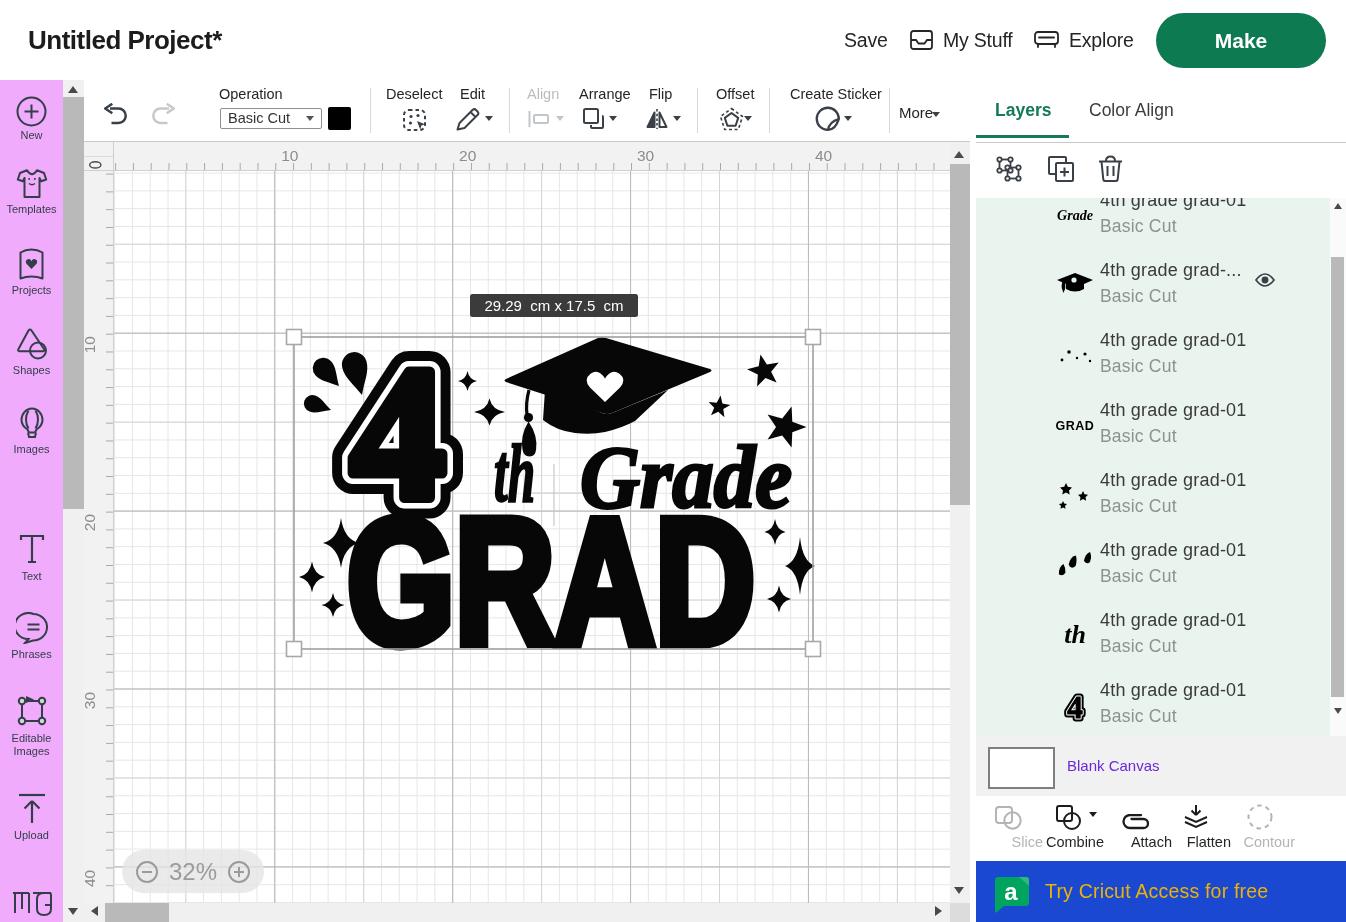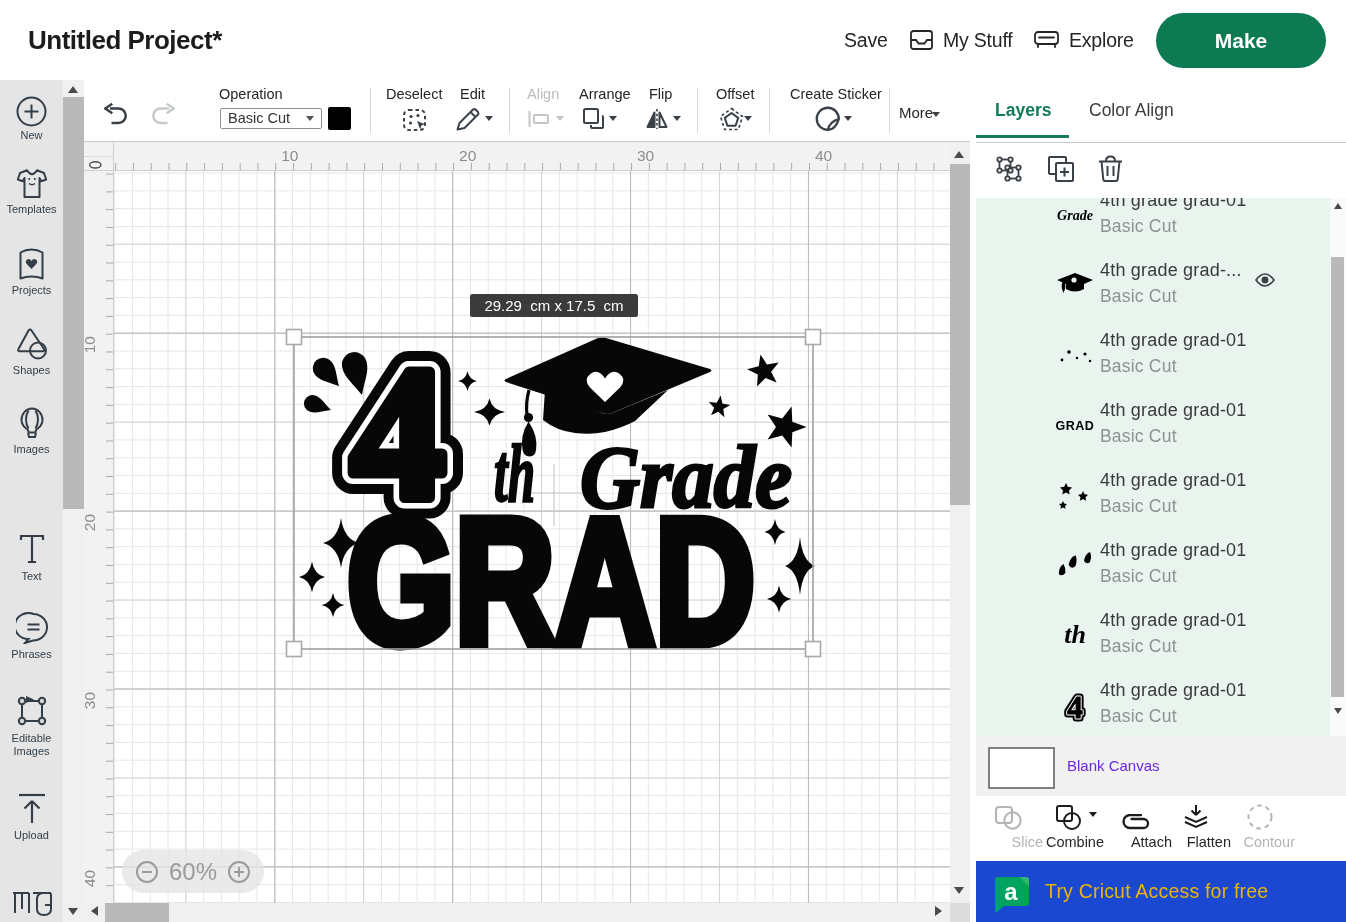--- a/index.html
+++ b/index.html
@@ -6,21 +6,21 @@
 html,body{width:1346px;height:922px;overflow:hidden;background:#fff;
   font-family:"Liberation Sans",sans-serif;}
 #app{position:relative;width:1346px;height:922px;background:#fff}
 svg{display:block}
 
 #topbar{position:absolute;left:0;top:0;width:1346px;height:80px;background:#fff}
 #title{position:absolute;left:28px;top:25px;font-size:26px;font-weight:700;color:#1c1c1c;letter-spacing:-0.5px}
 .topItem{position:absolute;top:0;height:80px;display:flex;align-items:center;color:#252525;font-size:19.5px;letter-spacing:-0.2px}
 #makeBtn{position:absolute;left:1156px;top:13px;width:170px;height:55px;border-radius:28px;background:#0e7a52;color:#fff;font-size:21px;font-weight:700;display:flex;align-items:center;justify-content:center}
 
-#sidebar{position:absolute;left:0;top:80px;width:63px;height:842px;background:#e5e5e5;overflow:hidden}
+#sidebar{position:absolute;left:0;top:80px;width:63px;height:842px;background:#f0abfc;overflow:hidden}
 .sideItem{position:absolute;left:0;width:63px;text-align:center;color:#333e48}
 .sideItem.lbl{font-size:11px;line-height:13px;color:#333e48}
 .sideItem svg{margin:0 auto}
 
 #toolbar{position:absolute;left:84px;top:80px;width:886px;height:62px;background:#fff;border-bottom:1px solid #c9c9c9}
 .tlabel{position:absolute;top:6px;font-size:14.5px;color:#252525;white-space:nowrap}
 .tlabel.gray{color:#b9bcbf}
 .tdiv{position:absolute;top:8px;height:45px;width:1px;background:#d8d8d8}
 .ticon{position:absolute}
 .caret{position:absolute;width:0;height:0;border-left:4.5px solid transparent;border-right:4.5px solid transparent;border-top:5.5px solid #3a4047}
@@ -267,21 +267,21 @@
 <text x="730.9" y="19" font-size="15.5" fill="#8c8c8c">40</text>
 <text x="11" y="202.7" font-size="15.5" fill="#8c8c8c" text-anchor="middle" transform="rotate(-90 11 202.7)">10</text>
 <text x="11" y="380.6" font-size="15.5" fill="#8c8c8c" text-anchor="middle" transform="rotate(-90 11 380.6)">20</text>
 <text x="11" y="558.5" font-size="15.5" fill="#8c8c8c" text-anchor="middle" transform="rotate(-90 11 558.5)">30</text>
 <text x="11" y="736.4" font-size="15.5" fill="#8c8c8c" text-anchor="middle" transform="rotate(-90 11 736.4)">40</text>
     </svg>
     <div id="zoomPill" style="left:38px;top:708px">
       <div class="circ">
           <i style="left:4px;top:8px;width:10px;height:2px"></i>
         </div>
-      <div class="pct">60%</div>
+      <div class="pct">32%</div>
       <div class="circ">
           <i style="left:4px;top:8px;width:10px;height:2px"></i>
           <i style="left:8px;top:4px;width:2px;height:10px"></i>
         </div>
     </div>
     <svg id="artsvg" width="886" height="780" viewBox="84 142 886 780" style="position:absolute;left:0;top:0">
     <path d="M554 464 V526 M524 493 H584" stroke="#c9c9c9" stroke-width="1.2" fill="none"></path>
 <path d="M0 0 C-6.2 13.8 -12.5 20.7 -12.5 31.3 A12.5 12.5 0 1 0 12.5 31.3 C12.5 20.7 6.2 13.8 0 0 Z" fill="#070707" transform="translate(362,395) rotate(165.96375653207352)"></path>
 <path d="M0 0 C-5.2 10.5 -10.5 15.8 -10.5 23.8 A10.5 10.5 0 1 0 10.5 23.8 C10.5 15.8 5.2 10.5 0 0 Z" fill="#070707" transform="translate(339,386) rotate(138.50353164478446)"></path>
 <path d="M0 0 C-4.2 8.7 -8.5 13.1 -8.5 19.7 A8.5 8.5 0 1 0 8.5 19.7 C8.5 13.1 4.2 8.7 0 0 Z" fill="#070707" transform="translate(331,410) rotate(109.09349200048563)"></path>

